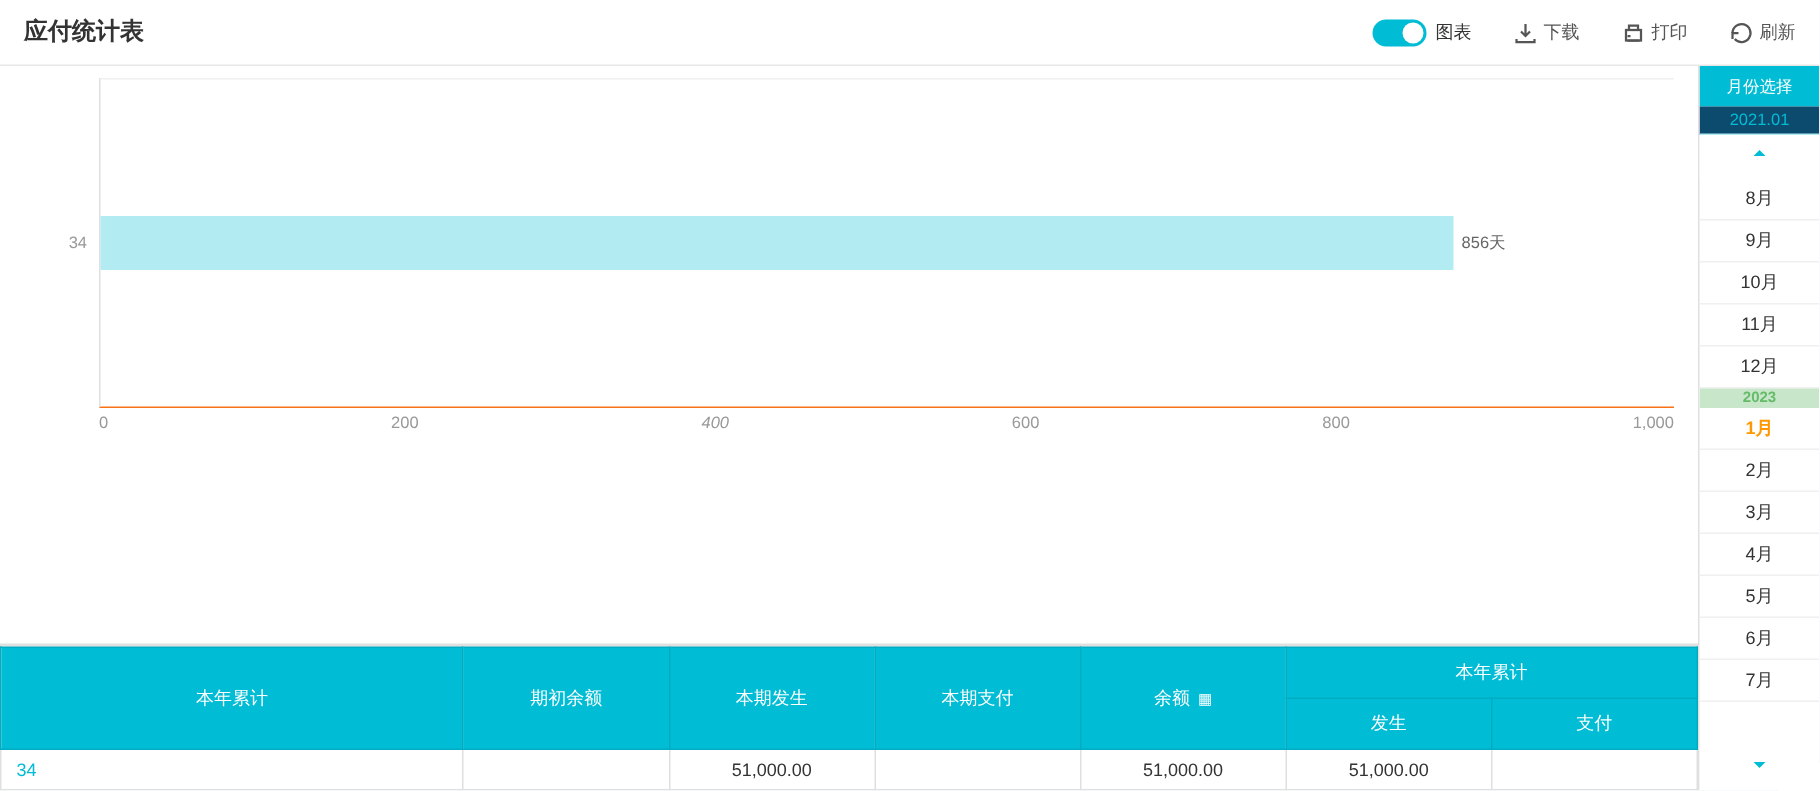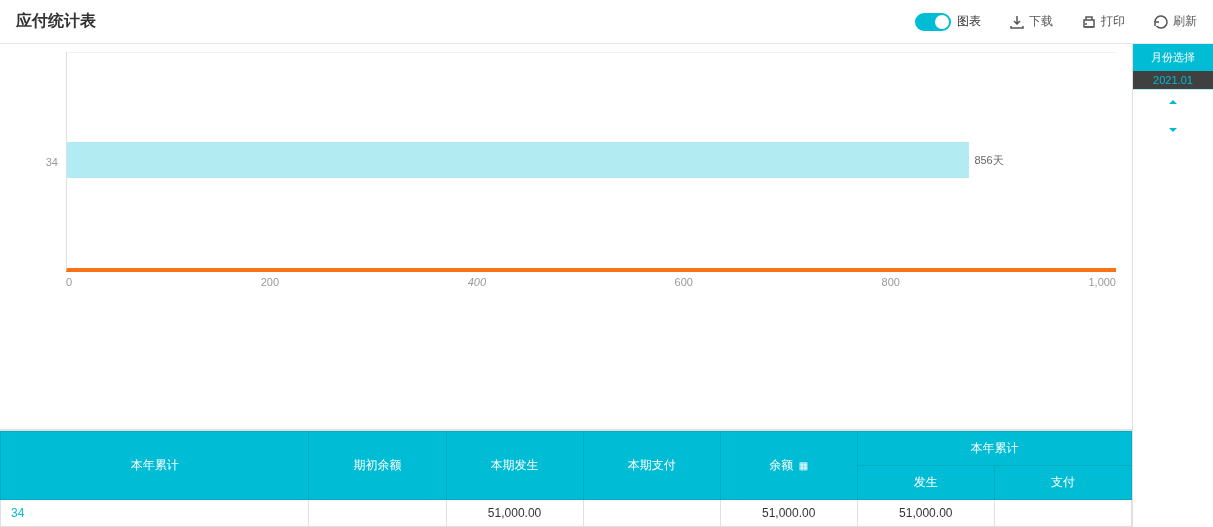--- a/index.html
+++ b/index.html
@@ -96,21 +96,21 @@
     <div class="chart-area">
 
 
       <div class="chart-container">
         <div style="display:flex; height:220px; position:relative;">
 
           <div style="width:50px; display:flex; align-items:center; justify-content:flex-end; padding-right:8px;">
             <span style="font-size:11px;color:#999;">34</span>
           </div>
 
-          <div style="flex:1; position:relative; border-left:1px solid #e0e0e0; border-bottom:4px solid #f97316;">
+          <div style="flex:1; position:relative; border-left:1px solid #e0e0e0; border-bottom:1px solid #f97316;">
 
             <div style="position:absolute;width:100%;height:1px;background:#f0f0f0;top:0;"></div>
 
             <div style="position:absolute; top:50%; transform:translateY(-50%); left:0; width:86%; height:36px; background:#b2ebf2;"></div>
 
             <div style="position:absolute; top:50%; transform:translateY(-50%); left:86.5%; font-size:11px; color:#666; white-space:nowrap;">856天</div>
           </div>
         </div>
 
         <div style="display:flex; justify-content:space-between; padding-left:50px; margin-top:4px;">
@@ -152,28 +152,47 @@
               <td>51,000.00</td>
               <td></td>
             </tr>
           </tbody>
         </table>
       </div>
     </div>
 
     <div class="right-sidebar">
       <div class="sidebar-header">月份选择</div>
-      <div style="background:#404040; color:#00bcd4; text-align:center; padding:3px 4px; font-size:11px; cursor:pointer; border-bottom:1px solid #b2ebf2;">2021.01</div>
+      <div style="background:#0c4a6e; color:#00bcd4; text-align:center; padding:3px 4px; font-size:11px; cursor:pointer; border-bottom:1px solid #b2ebf2;">2021.01</div>
 
       <button class="sidebar-nav-btn">
         <svg width="16" height="16" viewBox="0 0 16 16" fill="#00bcd4">
           <path d="M4 10l4-4 4 4z"></path>
         </svg>
       </button>
 
+      <div class="sidebar-scroll">
+        <div class="sidebar-months">
+          <div class="month-item">8月</div>
+          <div class="month-item">9月</div>
+          <div class="month-item">10月</div>
+          <div class="month-item">11月</div>
+          <div class="month-item">12月</div>
+
+          <div class="year-marker">2023</div>
+
+          <div class="month-item active">1月</div>
+          <div class="month-item">2月</div>
+          <div class="month-item">3月</div>
+          <div class="month-item">4月</div>
+          <div class="month-item">5月</div>
+          <div class="month-item">6月</div>
+          <div class="month-item">7月</div>
+        </div>
+      </div>
 
       <button class="sidebar-nav-btn">
         <svg width="16" height="16" viewBox="0 0 16 16" fill="#00bcd4">
           <path d="M4 6l4 4 4-4z"></path>
         </svg>
       </button>
     </div>
   </div>
 </div>
 

